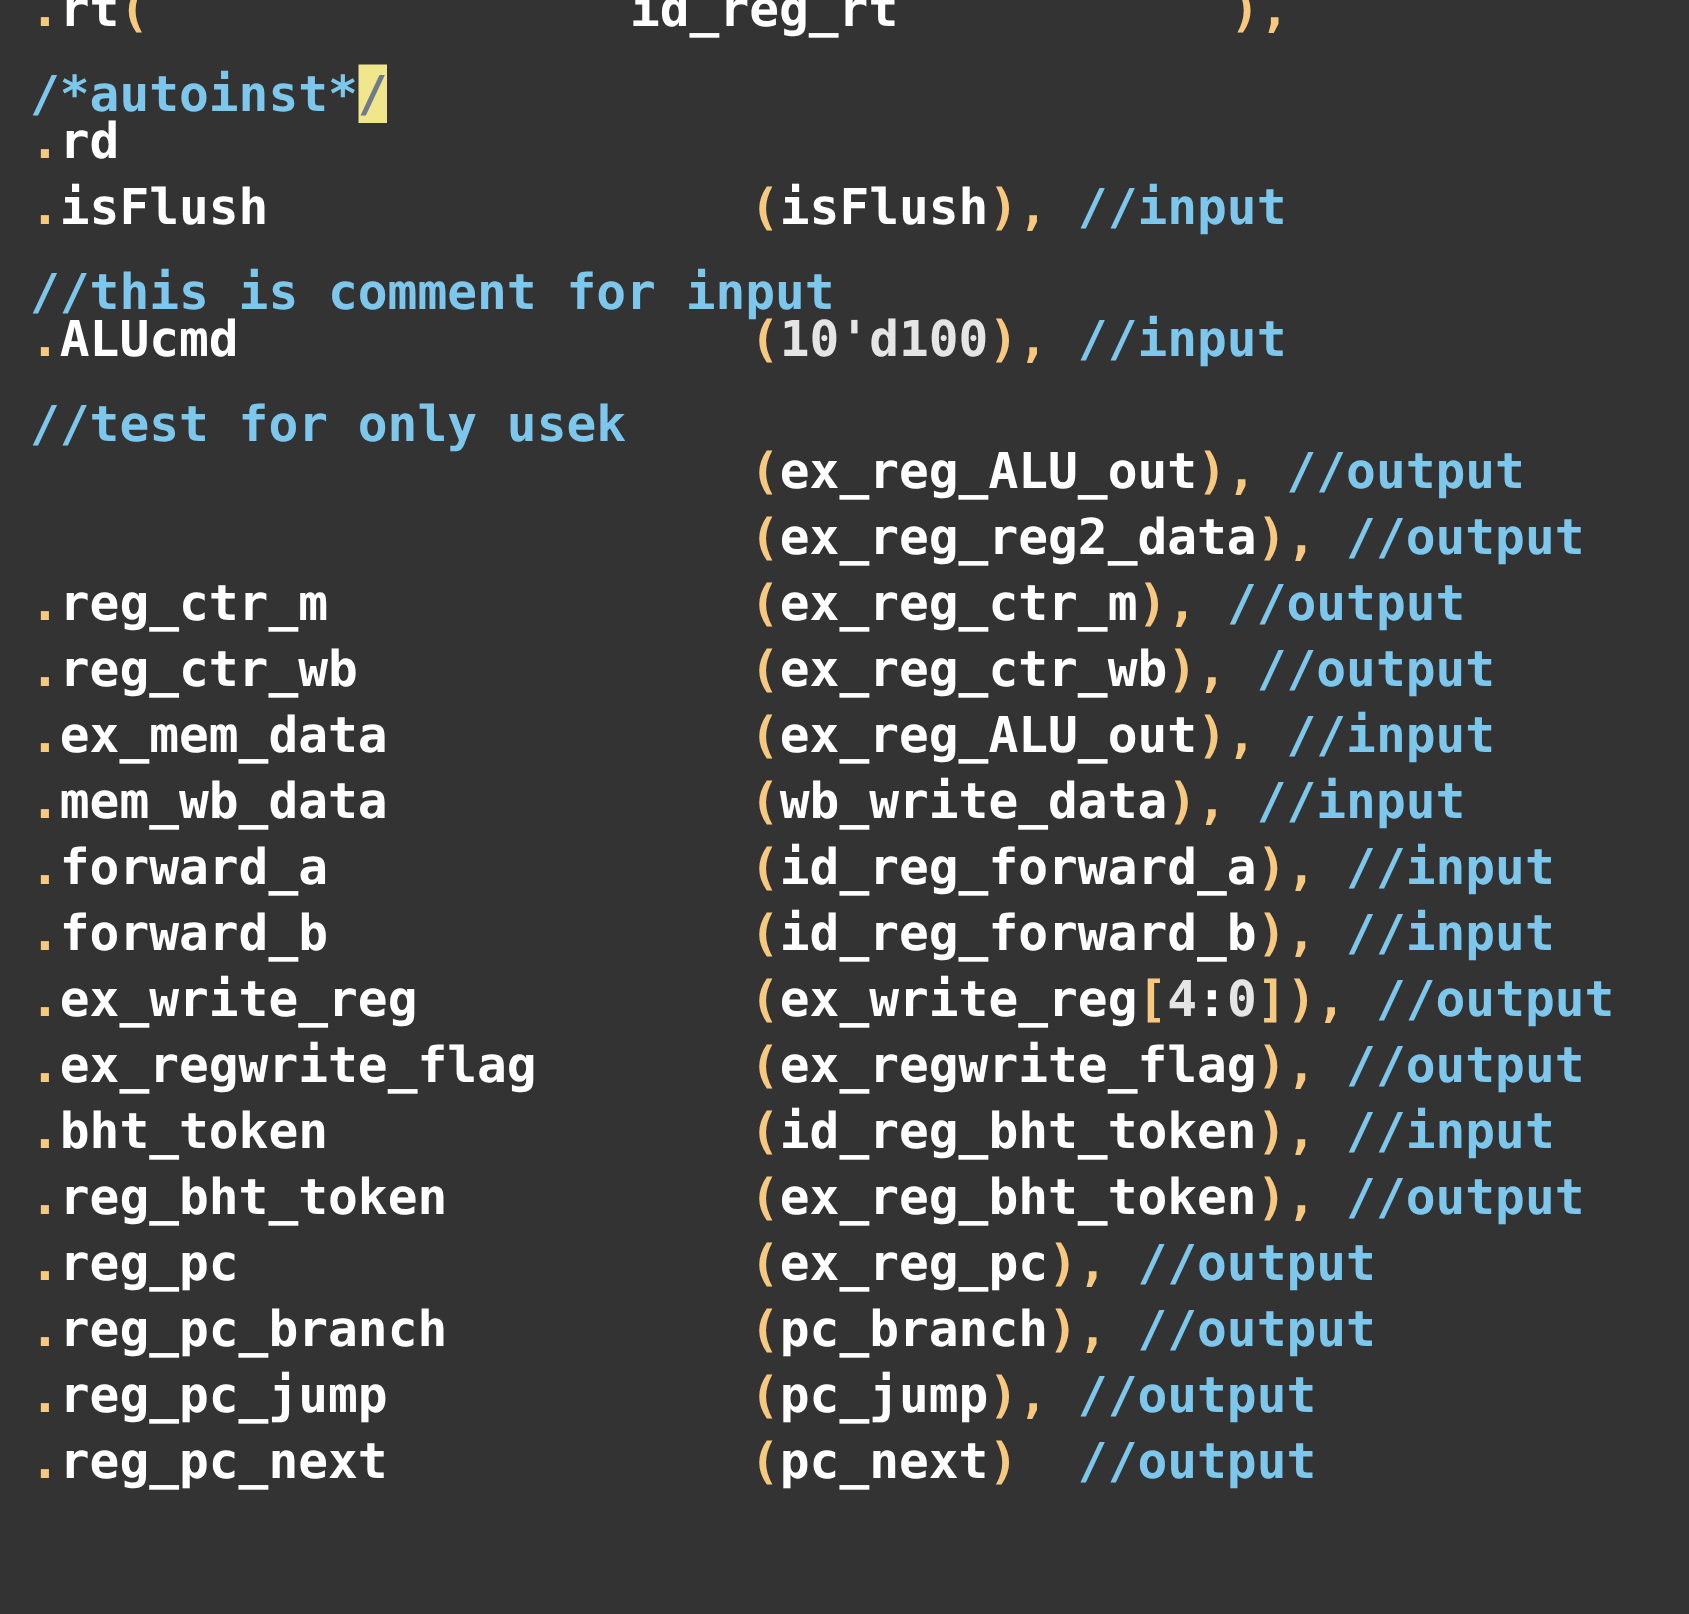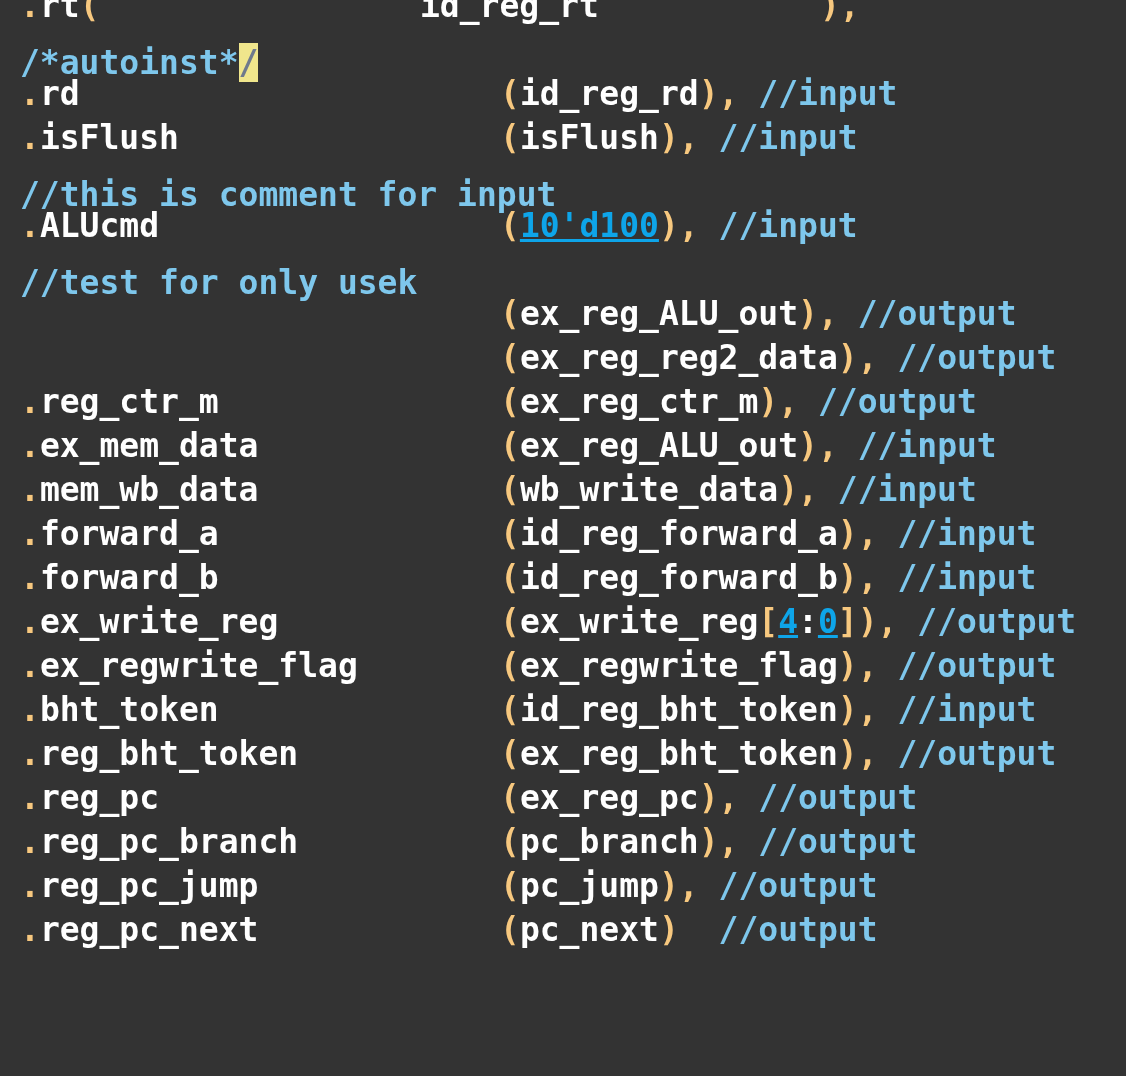--- a/index.html
+++ b/index.html
@@ -36,21 +36,21 @@
   }
   .conn {
     position: absolute;
     left: 500px;
     top: 0;
   }
   .dot { color: #f7c87f; }
   .paren { color: #f7c87f; }
   .comma { color: #f7c87f; }
   .comment { color: #7ec7ec; margin-top: 13px; }
-  .num { color: #0ea5e9; text-decoration: underline; }
+  .num { color: #e5e5e5; }
   .cursor {
     background: #f0e68c;
     color: #6f7a8c;
   }
   .ident { color: #ffffff; }
 </style>
 </head>
 <body>
 
 <div class="editor">
@@ -61,21 +61,20 @@
     <span class="conn" style="left:820px"><span class="paren">),</span></span>
   </div>
 
   <div class="line">
     <span class="full-comment comment"><span>/*autoinst*</span><span class="cursor">/</span></span>
   </div>
 
   <div id="lines">
       <div class="line">
     <span class="port"><span class="dot">.</span><span class="ident">rd</span></span>
-    <span class="conn"><span class="paren">(</span><span class="ident">id_reg_rd</span><span class="paren">)</span><span class="comma">, </span><span class="comment">//input</span></span>
   </div>
       <div class="line">
     <span class="port"><span class="dot">.</span><span class="ident">isFlush</span></span>
     <span class="conn"><span class="paren">(</span><span class="ident">isFlush</span><span class="paren">)</span><span class="comma">, </span><span class="comment">//input</span></span>
   </div>
       <div class="line">
     <span class="full-comment comment">//this is comment for input</span>
   </div>
       <div class="line">
     <span class="port"><span class="dot">.</span><span class="ident">ALUcmd</span></span>
@@ -86,20 +85,24 @@
   </div>
       <div class="line">
     <span class="conn"><span class="paren">(</span><span class="ident">ex_reg_ALU_out</span><span class="paren">)</span><span class="comma">, </span><span class="comment">//output</span></span>
   </div>
       <div class="line">
     <span class="conn"><span class="paren">(</span><span class="ident">ex_reg_reg2_data</span><span class="paren">)</span><span class="comma">, </span><span class="comment">//output</span></span>
   </div>
       <div class="line">
     <span class="port"><span class="dot">.</span><span class="ident">reg_ctr_m</span></span>
     <span class="conn"><span class="paren">(</span><span class="ident">ex_reg_ctr_m</span><span class="paren">)</span><span class="comma">, </span><span class="comment">//output</span></span>
+  </div>
+      <div class="line">
+    <span class="port"><span class="dot">.</span><span class="ident">reg_ctr_wb</span></span>
+    <span class="conn"><span class="paren">(</span><span class="ident">ex_reg_ctr_wb</span><span class="paren">)</span><span class="comma">, </span><span class="comment">//output</span></span>
   </div>
       <div class="line">
     <span class="port"><span class="dot">.</span><span class="ident">ex_mem_data</span></span>
     <span class="conn"><span class="paren">(</span><span class="ident">ex_reg_ALU_out</span><span class="paren">)</span><span class="comma">, </span><span class="comment">//input</span></span>
   </div>
       <div class="line">
     <span class="port"><span class="dot">.</span><span class="ident">mem_wb_data</span></span>
     <span class="conn"><span class="paren">(</span><span class="ident">wb_write_data</span><span class="paren">)</span><span class="comma">, </span><span class="comment">//input</span></span>
   </div>
       <div class="line">

